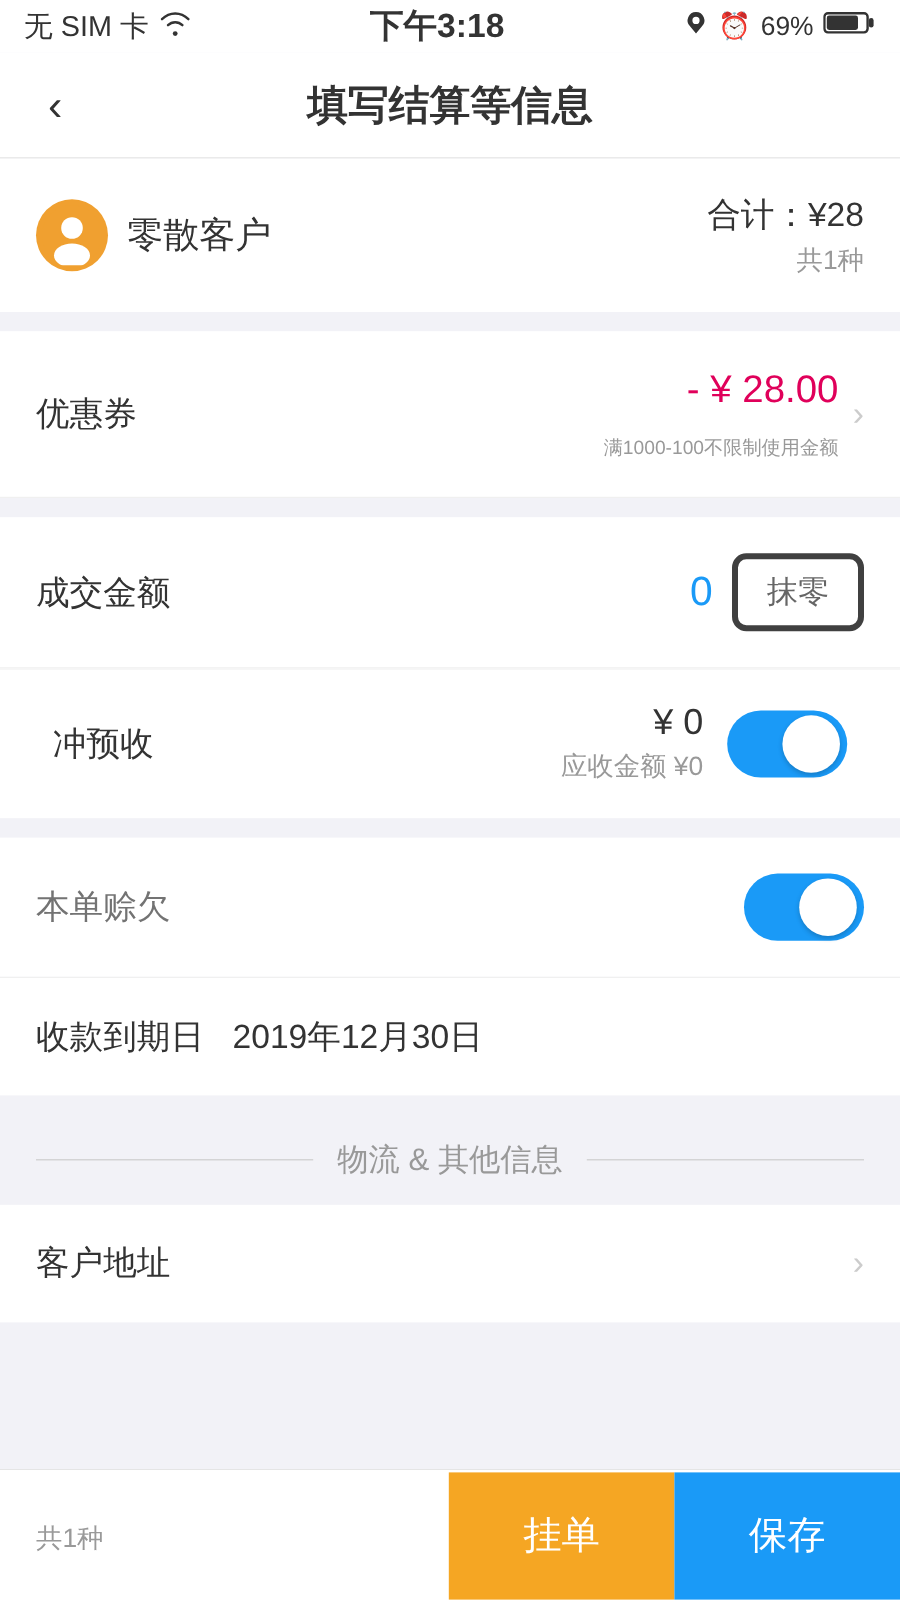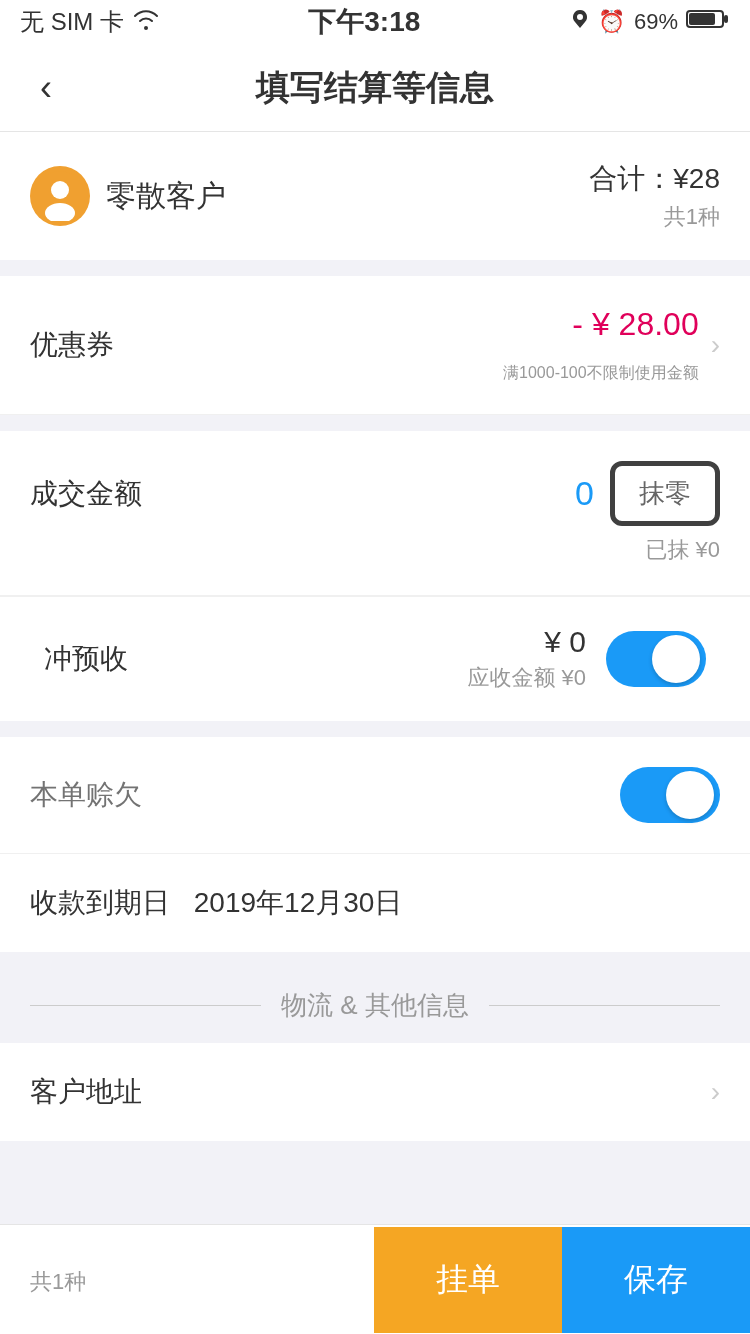--- a/index.html
+++ b/index.html
@@ -312,23 +312,20 @@
   <div class="separator"></div>
 
   <div class="row-item" style="flex-direction:column;align-items:stretch;">
     <div style="display:flex;align-items:center;justify-content:space-between;">
       <span class="row-label">成交金额</span>
       <div class="amount-input-area">
         <span class="amount-value-blue">0</span>
         <button class="round-zero-btn">抹零</button>
       </div>
     </div>
-    <div style="text-align:right;margin-top:6px;">
-      <span class="already-zero">已抹  ¥0</span>
-    </div>
   </div>
 
   <div class="prepay-section" style="border-top:1px solid #f0f0f0;">
     <div class="prepay-top">
       <span class="row-label">冲预收</span>
       <div class="prepay-right-area">
         <div class="prepay-amounts">
           <div style="font-size:30px;color:#333;text-align:right;">¥ 0</div>
           <div style="font-size:22px;color:#999;margin-top:4px;text-align:right;">应收金额 ¥0</div>
         </div>

